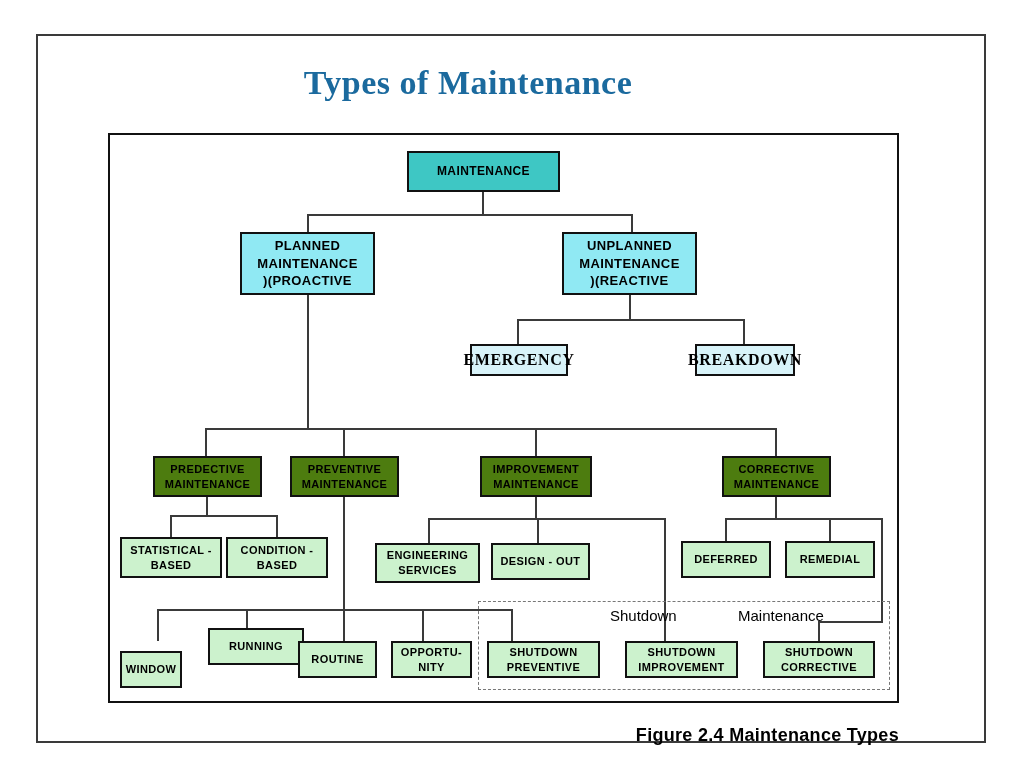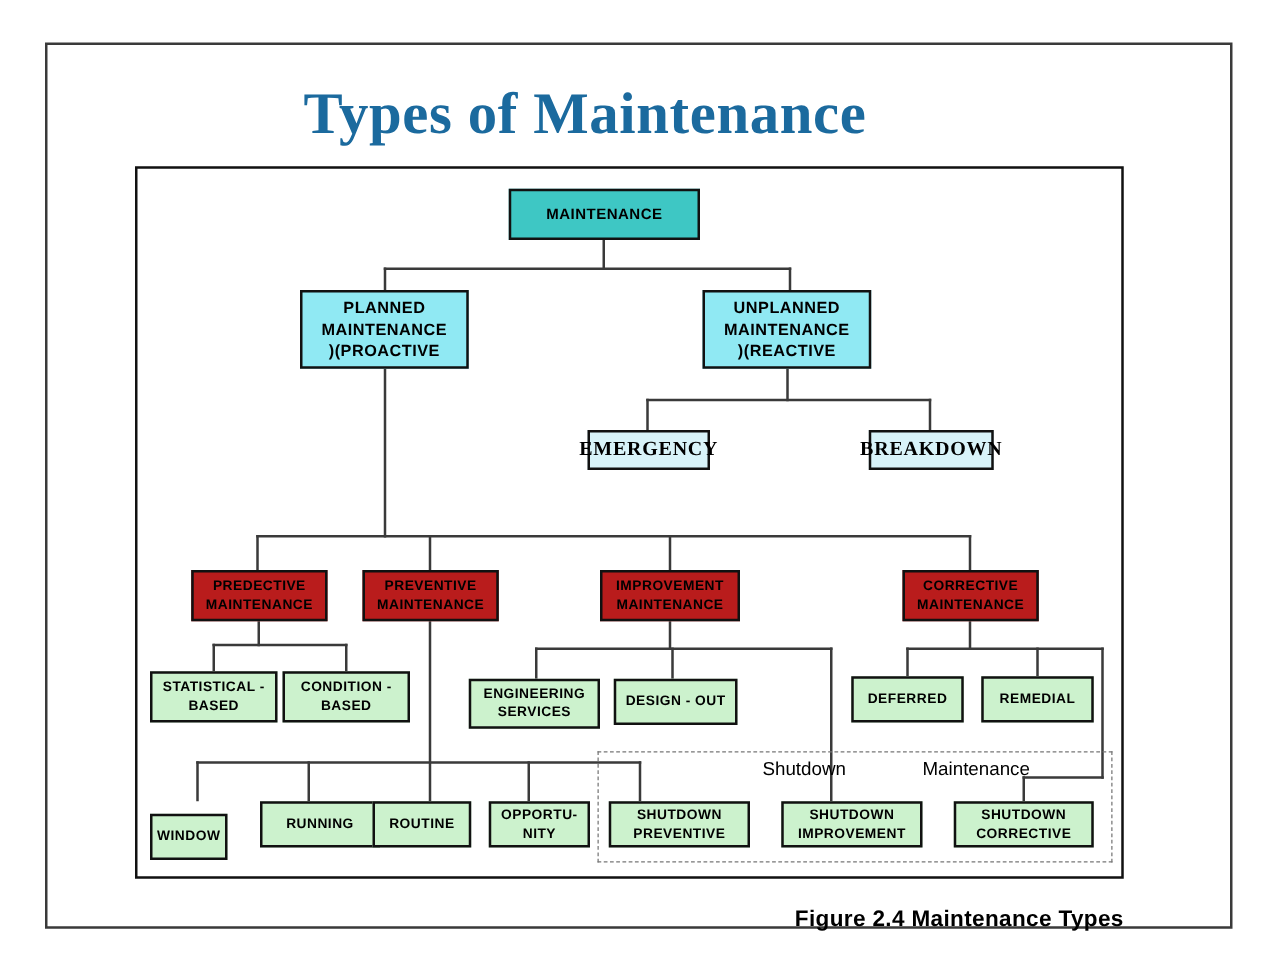--- a/index.html
+++ b/index.html
@@ -6,36 +6,36 @@
   #stage{
     position:relative;width:1024px;height:768px;background:#ffffff;overflow:hidden;
     font-family:"Liberation Sans",sans-serif;
   }
   .outer-border{
     position:absolute;left:36px;top:34px;width:950px;height:709px;
     border:2px solid #3a3a3a;box-sizing:border-box;
   }
   .page-title{
     position:absolute;left:0;top:64px;width:936px;text-align:center;
-    font-family:"Liberation Serif",serif;font-weight:bold;font-size:47px;
+    font-family:"Liberation Serif",serif;font-weight:bold;font-size:34px;
     color:#1b6a9e;letter-spacing:0.5px;
   }
   .diagram-frame{
     position:absolute;left:108px;top:133px;width:791px;height:570px;
     border:2px solid #111;box-sizing:border-box;background:#ffffff;
   }
   .node{
     position:absolute;box-sizing:border-box;border:2px solid #111;
     display:flex;align-items:center;justify-content:center;text-align:center;
     font-weight:bold;font-size:11px;line-height:1.35;color:#000;
     white-space:pre-line;letter-spacing:0.4px;
   }
   .teal{background:#3ec7c4;font-size:12px;}
   .cyan{background:#90e9f3;font-size:13px;}
-  .pale{background:#b91c1c;}
+  .pale{background:#4d7c0f;}
   .paler{background:#d8f3f9;font-family:"Liberation Serif",serif;font-size:16px;letter-spacing:0.6px;}
   .green{background:#ccf2cd;}
   .hline,.vline{position:absolute;background:#3a3a3a;}
   .hline{height:2px;}
   .vline{width:2px;}
   .dashed-group{
     position:absolute;left:478px;top:601px;width:412px;height:89px;
     border:1px dashed #777;box-sizing:border-box;
   }
   .float-label{
@@ -131,21 +131,21 @@
 BASED</div>
   <div class="node green" style="left:226px;top:537px;width:102px;height:41px">CONDITION -
 BASED</div>
   <div class="node green" style="left:375px;top:543px;width:105px;height:40px">ENGINEERING
 SERVICES</div>
   <div class="node green" style="left:491px;top:543px;width:99px;height:37px">DESIGN - OUT</div>
   <div class="node green" style="left:785px;top:541px;width:90px;height:37px">REMEDIAL</div>
   <div class="node green" style="left:681px;top:541px;width:90px;height:37px">DEFERRED</div>
 
   <div class="node green" style="left:120px;top:651px;width:62px;height:37px">WINDOW</div>
-  <div class="node green" style="left:208px;top:641px;width:96px;height:37px">RUNNING</div>
+  <div class="node green" style="left:208px;top:628px;width:96px;height:37px">RUNNING</div>
   <div class="node green" style="left:298px;top:641px;width:79px;height:37px">ROUTINE</div>
   <div class="node green" style="left:391px;top:641px;width:81px;height:37px">OPPORTU-
 NITY</div>
   <div class="node green" style="left:487px;top:641px;width:113px;height:37px">SHUTDOWN
 PREVENTIVE</div>
   <div class="node green" style="left:625px;top:641px;width:113px;height:37px">SHUTDOWN
 IMPROVEMENT</div>
   <div class="node green" style="left:763px;top:641px;width:112px;height:37px">SHUTDOWN
 CORRECTIVE</div>
 

